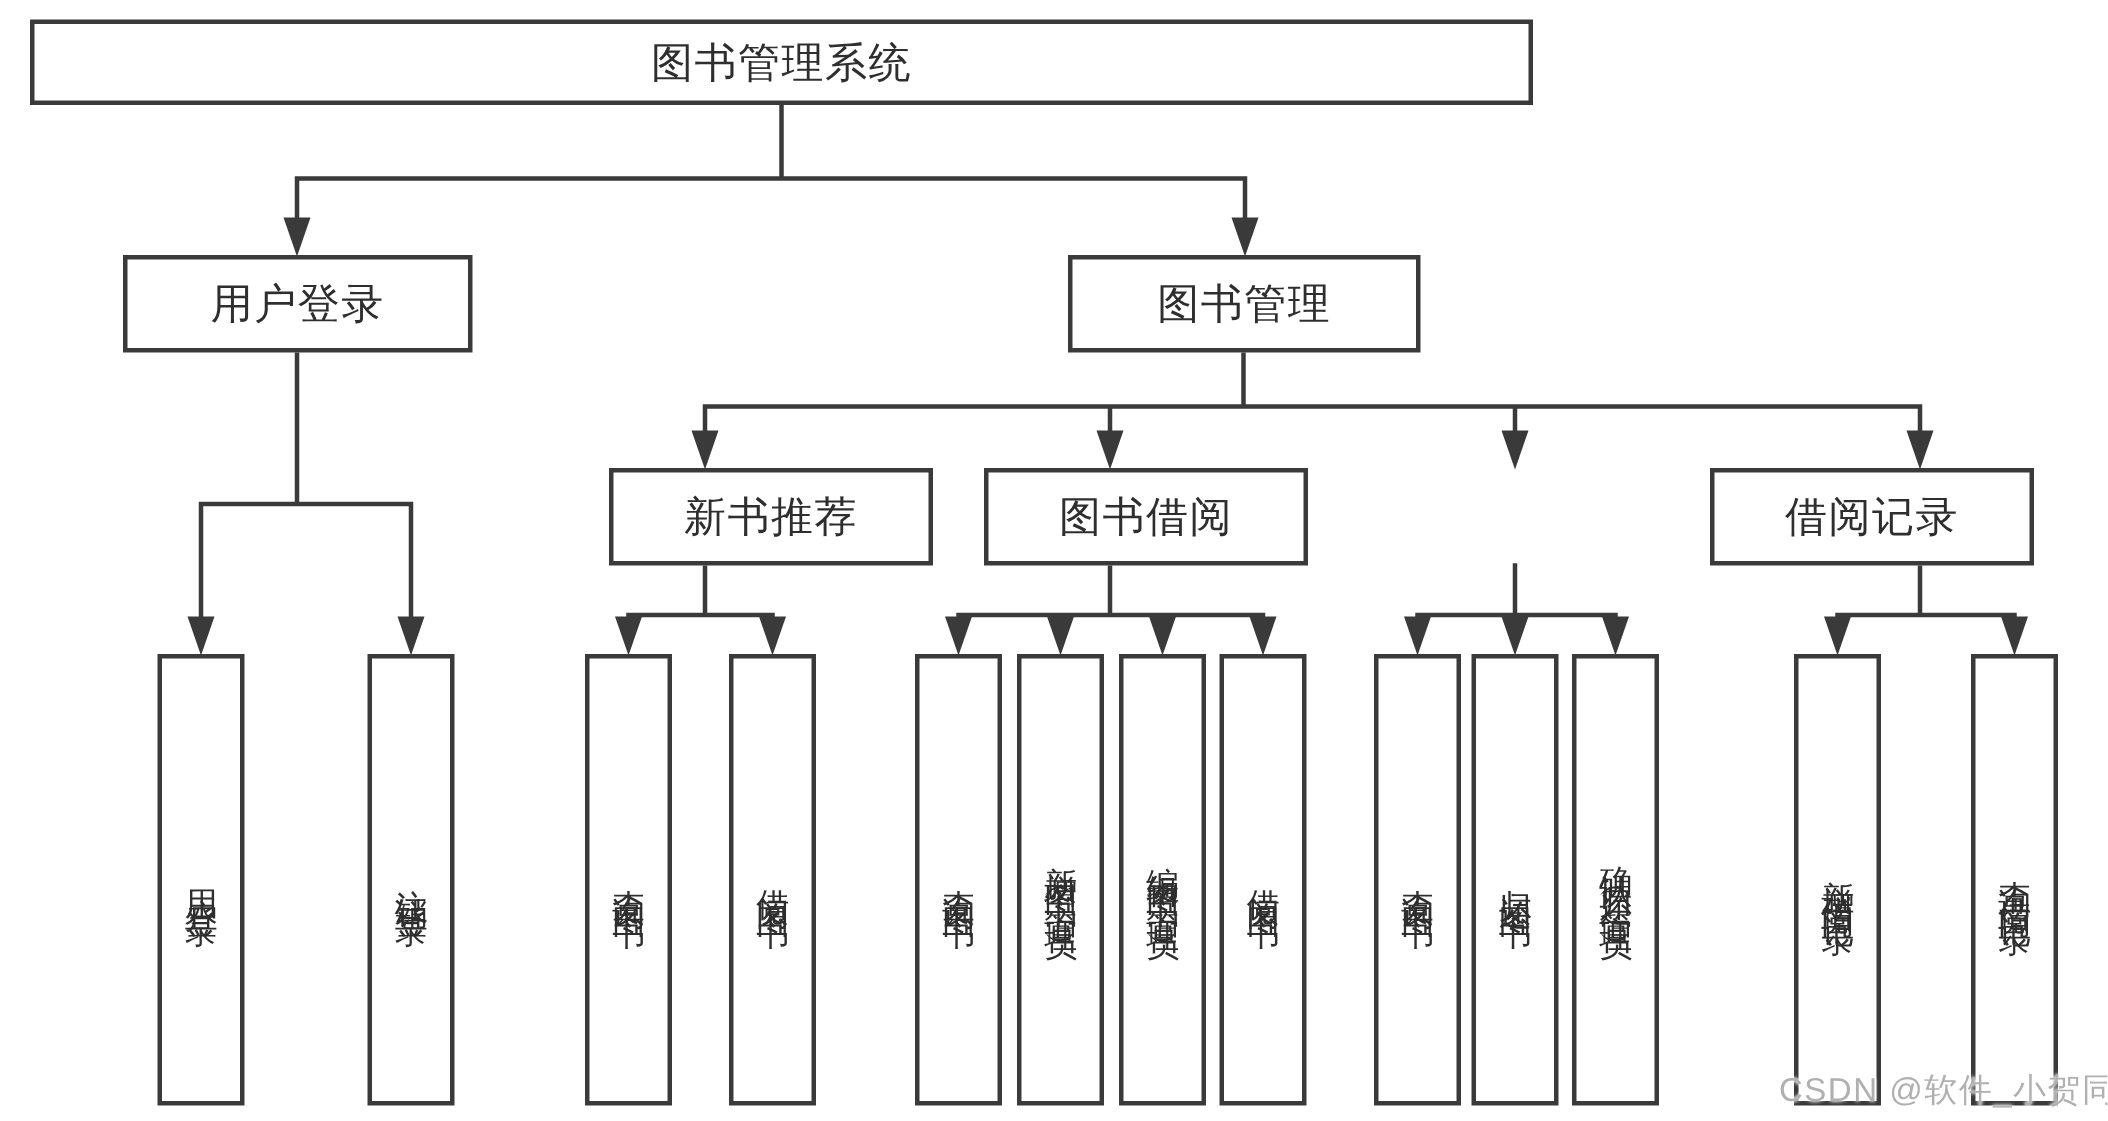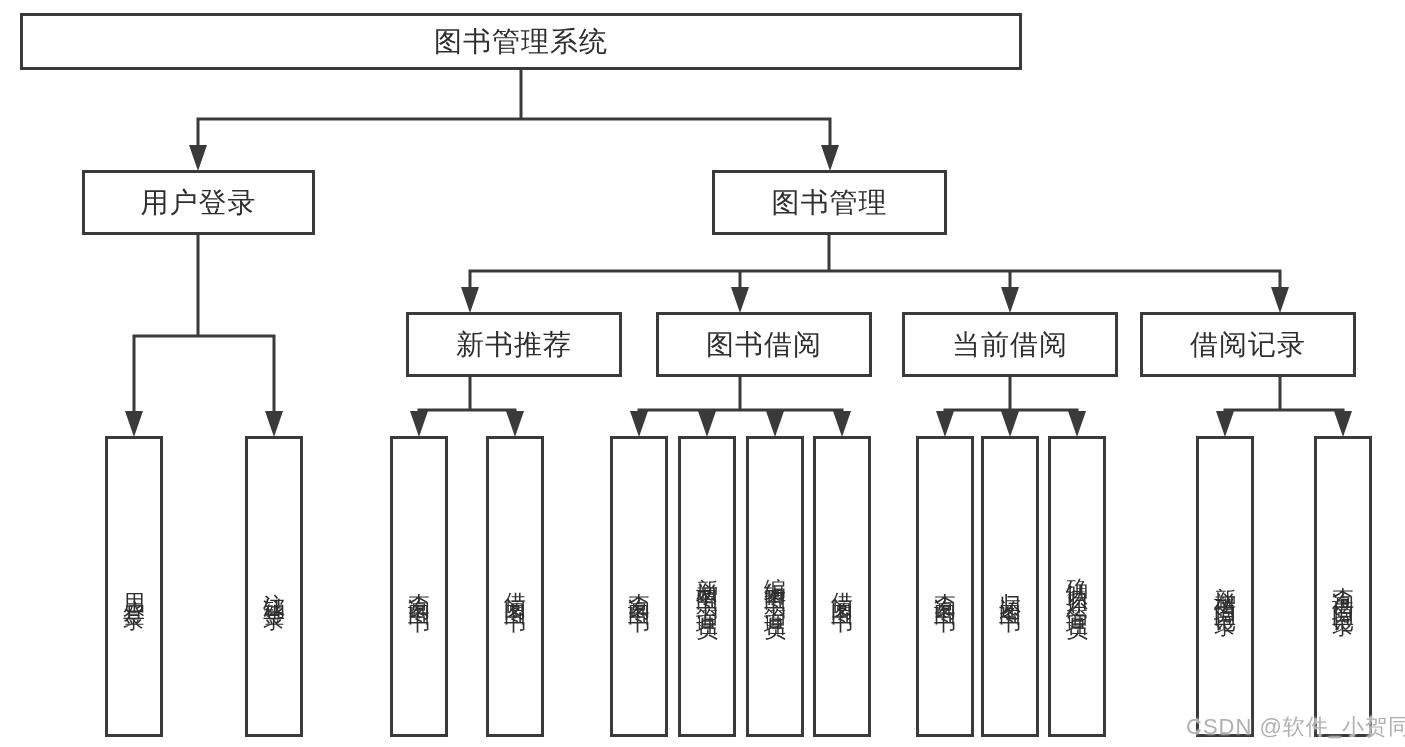--- a/index.html
+++ b/index.html
@@ -90,21 +90,20 @@
     <polygon points="1334,411 1352,411 1343,437"></polygon>
   </svg>
 
   <div class="node" style="left:20px;top:13px;width:1002px;height:57px;">图书管理系统</div>
 
   <div class="node" style="left:82px;top:170px;width:233px;height:65px;">用户登录</div>
   <div class="node" style="left:712px;top:170px;width:235px;height:65px;">图书管理</div>
 
   <div class="node" style="left:362px;top:312px;width:216px;height:65px;margin-left:44px;">新书推荐</div>
   <div class="node" style="left:628px;top:312px;width:216px;height:65px;margin-left:28px;">图书借阅</div>
-  <div class="node" style="left:902px;top:312px;width:216px;height:65px;">当前借阅</div>
   <div class="node" style="left:1140px;top:312px;width:216px;height:65px;">借阅记录</div>
 
   <div class="node leaf" style="left:105px;top:436px;width:58px;height:301px;">用户登录</div>
   <div class="node leaf" style="left:245px;top:436px;width:58px;height:301px;">注销登录</div>
 
   <div class="node leaf" style="left:390px;top:436px;width:58px;height:301px;">查询图书</div>
   <div class="node leaf" style="left:486px;top:436px;width:58px;height:301px;">借阅图书</div>
 
   <div class="node leaf" style="left:610px;top:436px;width:58px;height:301px;">查询图书</div>
   <div class="node leaf" style="left:678px;top:436px;width:58px;height:301px;">新增图书（管理员）</div>

